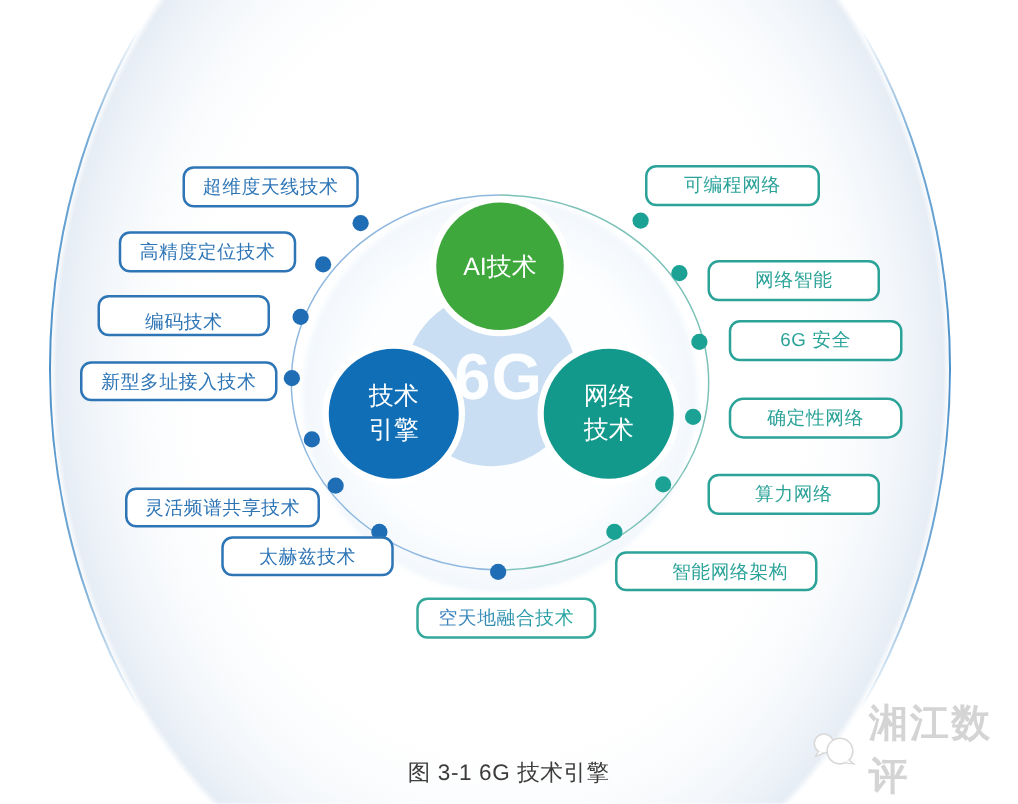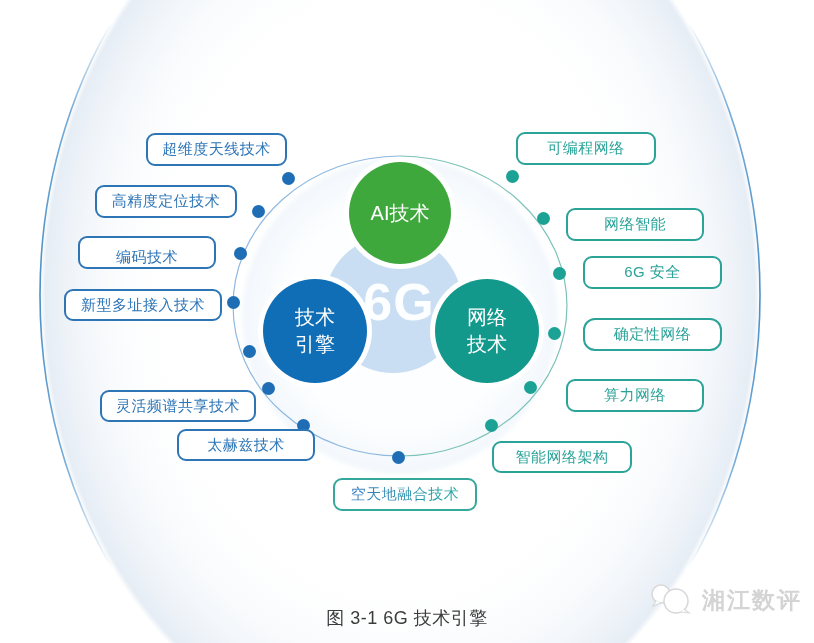--- a/index.html
+++ b/index.html
@@ -61,21 +61,21 @@
   
   .caption{
     position:absolute;z-index:7;left:0;top:606px;width:100%;text-align:center;
     font-size:18px;color:#3c3c3c;letter-spacing:0.5px;
   }
   .watermark{
     position:absolute;z-index:7;left:648px;top:575px;width:160px;height:50px;
     display:flex;align-items:center;gap:6px;
   }
   .wm-text{
-    font-size:23px;font-weight:bold;color:#d4d4d4;letter-spacing:2px;
+    font-size:31px;font-weight:bold;color:#d4d4d4;letter-spacing:2px;
     text-shadow:1px 1px 0 #ffffff;
   }
 </style>
 </head>
 <body>
 
 <div class="stage">
 
   <svg class="bg-svg" width="814" height="643" viewBox="0 0 814 643">
     <defs>
@@ -159,21 +159,21 @@
   </div>
   <div class="lbl teal" style="left:583px;top:256px;width:135px;height:29px;">
     <span>6G 安全</span>
   </div>
   <div class="lbl teal" style="left:583px;top:318px;width:135px;height:29px;border-radius:12px;">
     <span>确定性网络</span>
   </div>
   <div class="lbl teal" style="left:566px;top:379px;width:134px;height:29px;">
     <span>算力网络</span>
   </div>
-  <div class="lbl teal" style="left:492px;top:441px;width:136px;height:28px;">
+  <div class="lbl teal" style="left:492px;top:441px;width:136px;height:28px;padding-left:22px;">
     <span>智能网络架构</span>
   </div>
 
   <div class="lbl grad" style="left:333px;top:478px;width:140px;height:29px;">
     <span>空天地融合技术</span>
   </div>
 
   <div class="caption">图 3-1 6G 技术引擎</div>
 
   <div class="watermark">

